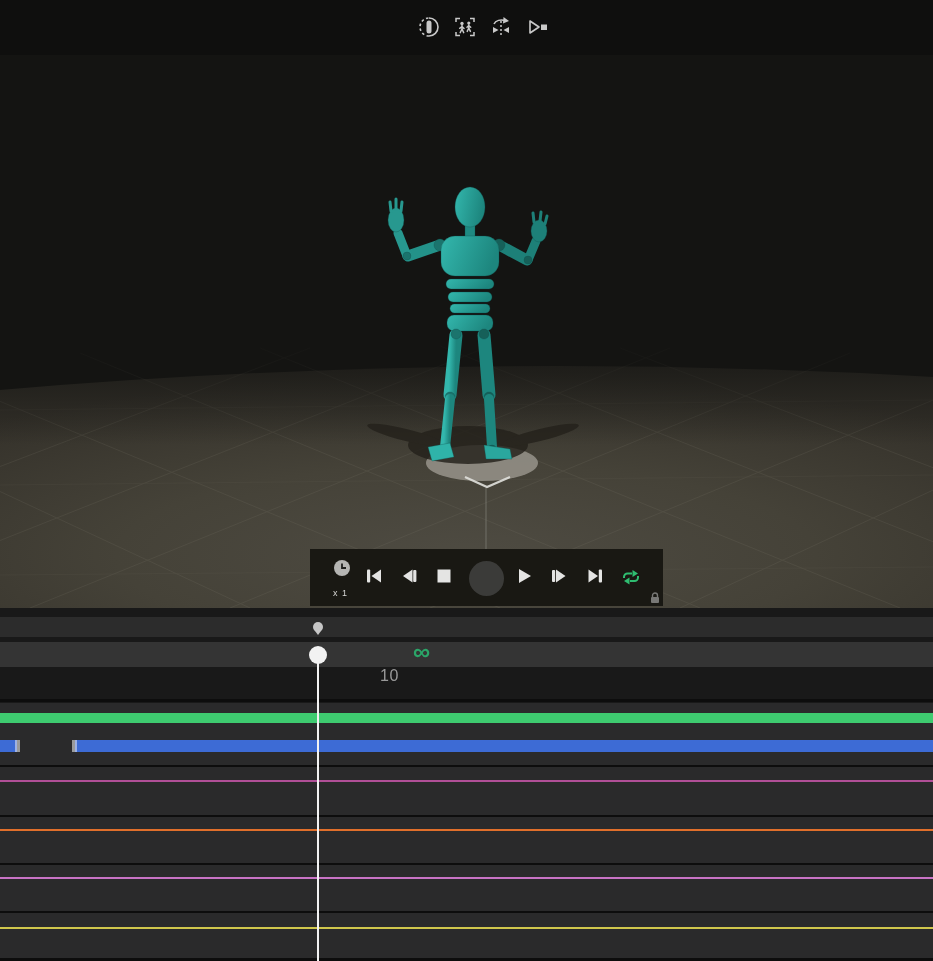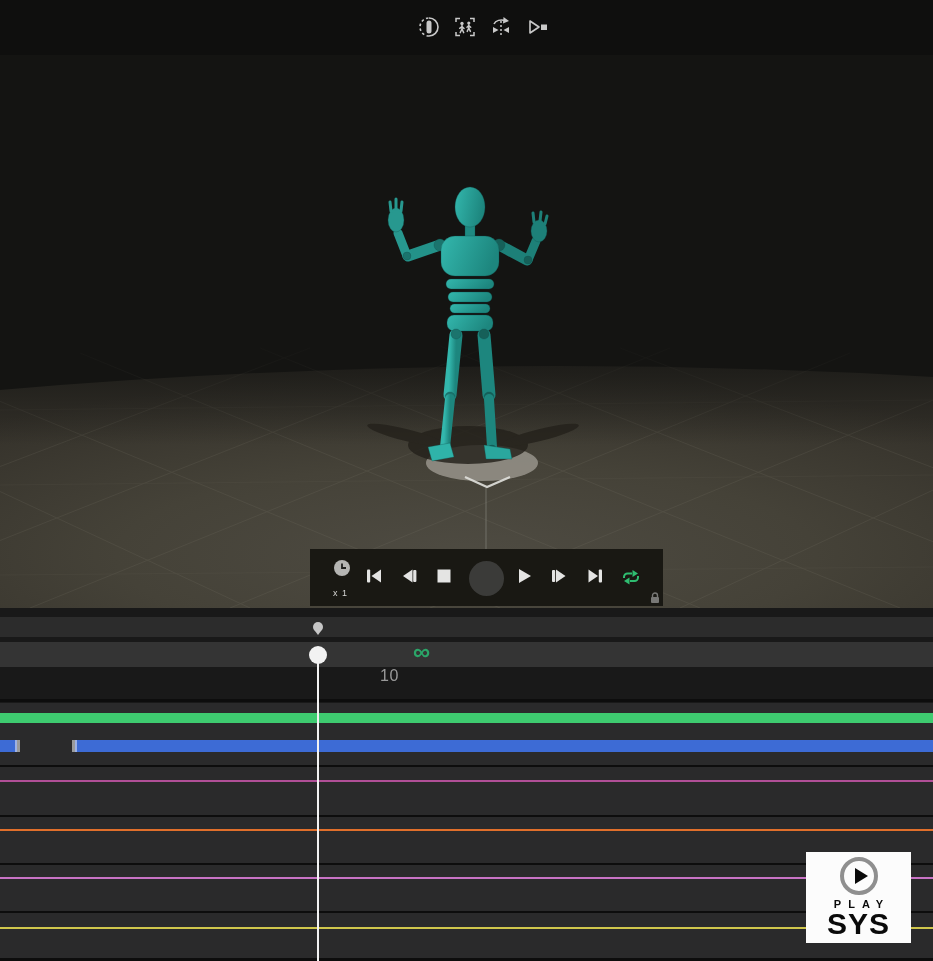--- a/index.html
+++ b/index.html
@@ -306,19 +306,14 @@
       <div class="tz sep sep4"></div>
       <div class="tz line-yellow" style="background: rgb(207, 198, 76);"></div>
       <div class="tz sep-bottom"></div>
     </div>
 
     <div class="pin"></div>
     <div class="ph-line" style="background: rgb(242, 242, 242);"></div>
     <div class="ph-circle" style="background: rgb(242, 242, 242);"></div>
   </div>
 
-  <div class="logo">
-    <div class="logo-circle"></div>
-    <div class="logo-top">PLAY</div>
-    <div class="logo-bottom">SYS</div>
-  </div>
 
 </div>
 
 </body></html>

